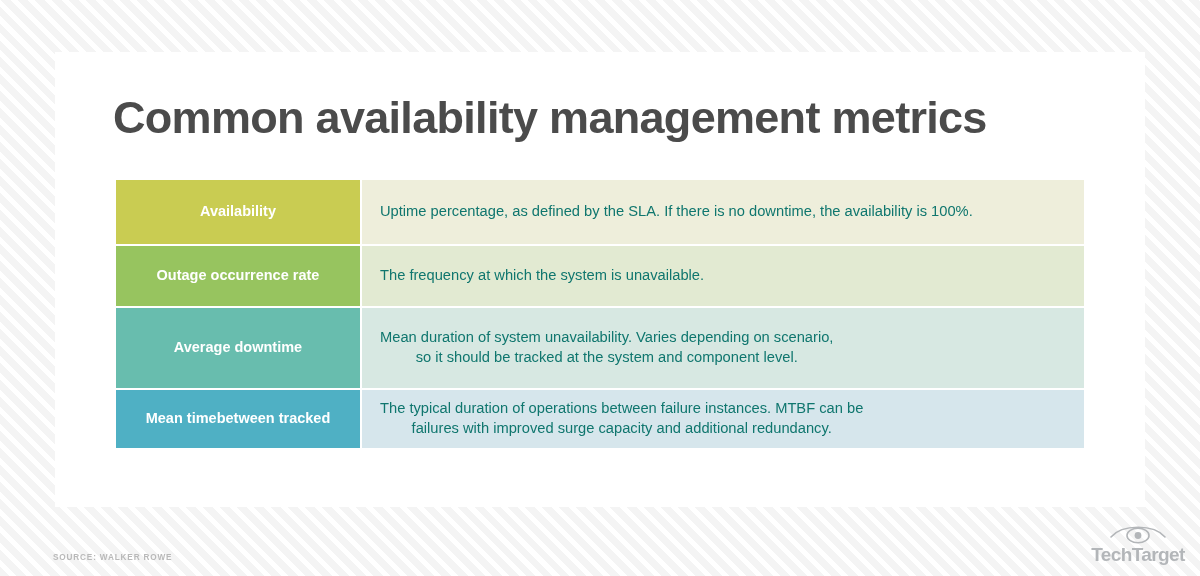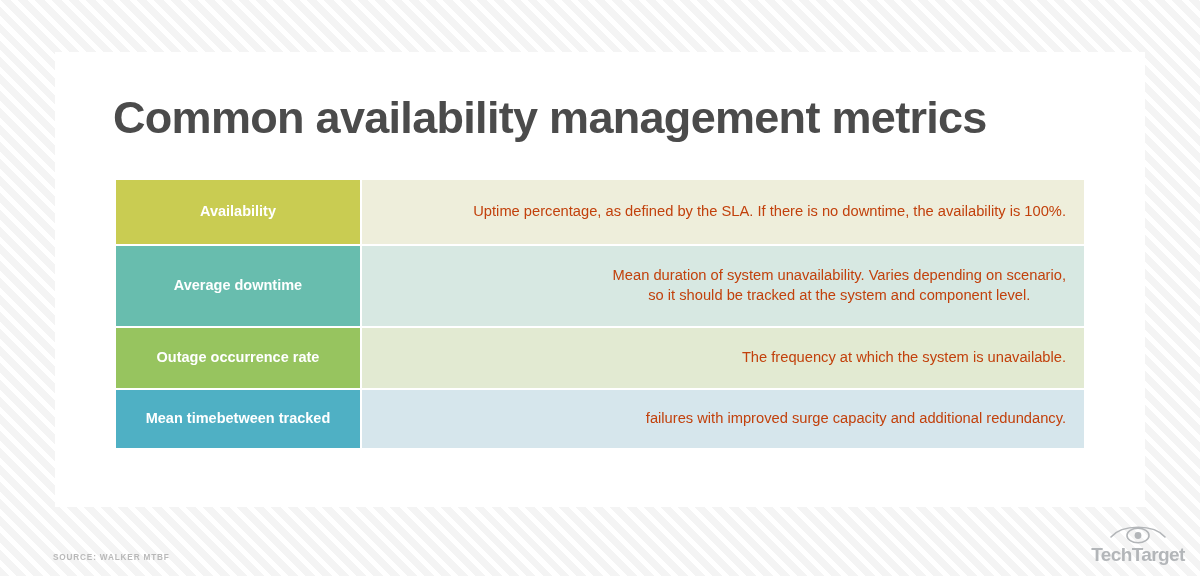--- a/index.html
+++ b/index.html
@@ -69,23 +69,23 @@
     font-size: 14.5px;
     font-weight: bold;
     line-height: 1.35;
     padding: 4px 10px;
   }
 
   .metric-desc {
     flex: 1 1 auto;
     display: flex;
     align-items: center;
-    justify-content: flex-end;
+    justify-content: flex-start;
     text-align: center;
-    color: #c2410c;
+    color: #0f766e;
     font-size: 14.7px;
     line-height: 1.35;
     padding: 8px 18px;
     margin-left: 2px;
   }
 
   .metric-desc .line { display: block; }
 
   .row-h-1 { height: 64px; }
   .row-h-2 { height: 60px; }
@@ -150,58 +150,59 @@
       <div class="metric-row row-h-1">
         <div class="metric-label" style="background-color: rgb(201, 204, 82);">
           <span class="line">Availability</span>
         </div>
         <div class="metric-desc" style="background-color: rgb(238, 238, 219);">
           <div>
             <span class="line">Uptime percentage, as defined by the SLA. If there is no downtime, the availability is 100%.</span>
           </div>
         </div>
       </div>
+      <div class="metric-row row-h-2">
+        <div class="metric-label" style="background-color: rgb(151, 196, 95);">
+          <span class="line">Outage occurrence rate</span>
+        </div>
+        <div class="metric-desc" style="background-color: rgb(226, 234, 210);">
+          <div>
+            <span class="line">The frequency at which the system is unavailable.</span>
+          </div>
+        </div>
+      </div>
       <div class="metric-row row-h-3">
         <div class="metric-label" style="background-color: rgb(104, 189, 174);">
           <span class="line">Average downtime</span>
         </div>
         <div class="metric-desc" style="background-color: rgb(215, 232, 226);">
           <div>
             <span class="line">Mean duration of system unavailability. Varies depending on scenario,</span>
             <span class="line">so it should be tracked at the system and component level.</span>
-          </div>
-        </div>
-      </div>
-      <div class="metric-row row-h-2">
-        <div class="metric-label" style="background-color: rgb(151, 196, 95);">
-          <span class="line">Outage occurrence rate</span>
-        </div>
-        <div class="metric-desc" style="background-color: rgb(226, 234, 210);">
-          <div>
-            <span class="line">The frequency at which the system is unavailable.</span>
           </div>
         </div>
       </div>
       <div class="metric-row row-h-4">
         <div class="metric-label" style="background-color: rgb(79, 176, 196);">
           <span class="line">Mean time</span>
           <br>
           <span class="line">between tracked</span>
         </div>
         <div class="metric-desc" style="background-color: rgb(214, 230, 236);">
           <div>
+            <span class="line">The typical duration of operations between failure instances. MTBF can be</span>
             <span class="line">failures with improved surge capacity and additional redundancy.</span>
           </div>
         </div>
       </div>
     </div>
 
 </div>
 
-<div id="source-note">SOURCE: WALKER MTBF</div>
+<div id="source-note">SOURCE: WALKER ROWE</div>
 
 <div id="footer-right">
   <div id="techtarget-logo">
     <svg id="eye-icon" width="60" height="22" viewBox="0 0 60 22">
       <path d="M3 15 C14 2, 46 2, 57 15" fill="none" stroke="#b3b6b9" stroke-width="1.6" stroke-linecap="round"></path>
       <ellipse cx="30" cy="13.5" rx="11" ry="7.2" fill="none" stroke="#b3b6b9" stroke-width="1.6"></ellipse>
       <circle cx="30" cy="13.5" r="3.4" fill="#b3b6b9"></circle>
     </svg>
     <div id="techtarget-wordmark">TechTarget</div>
   </div>

